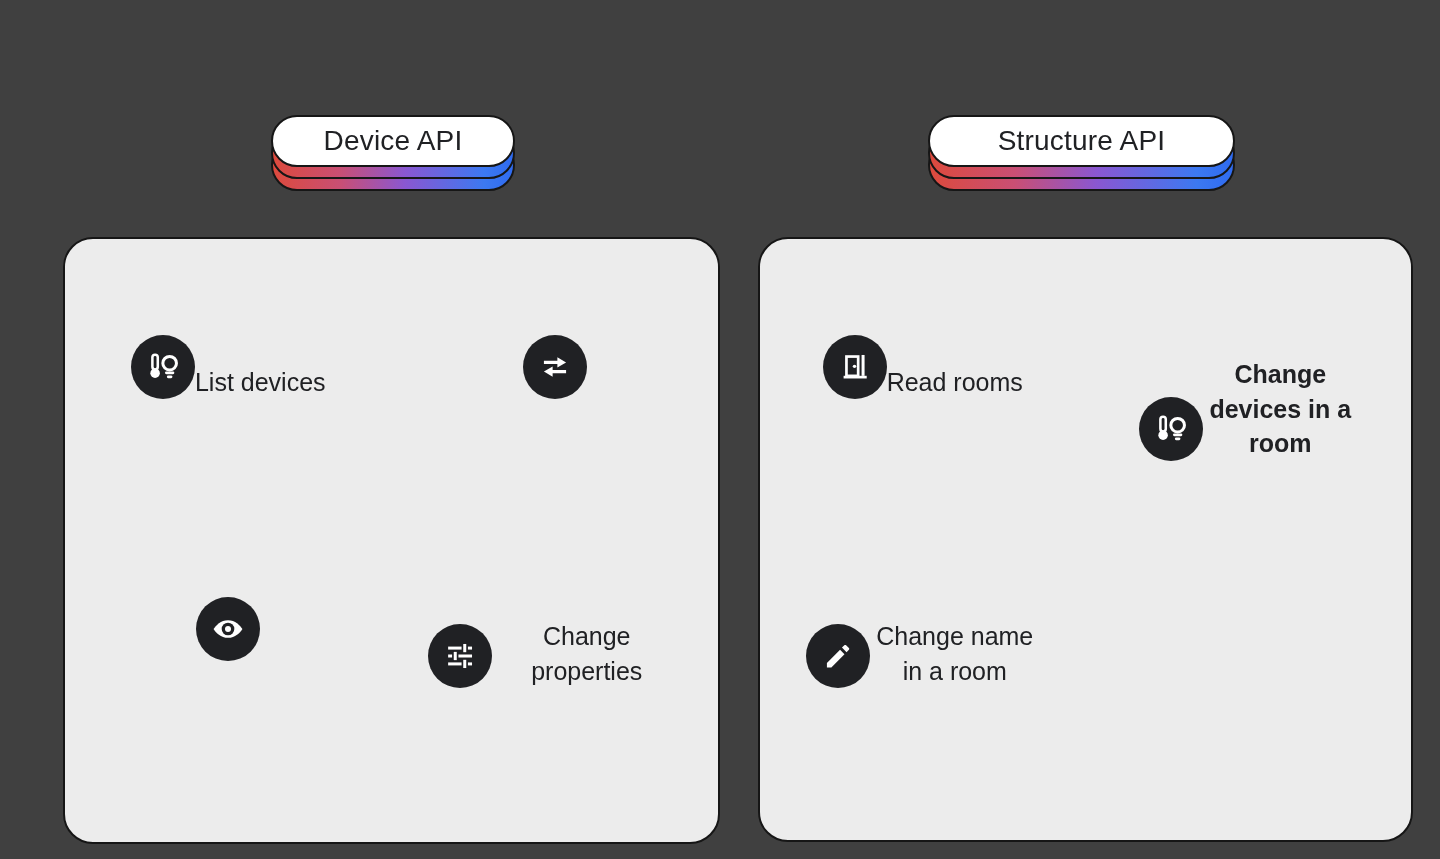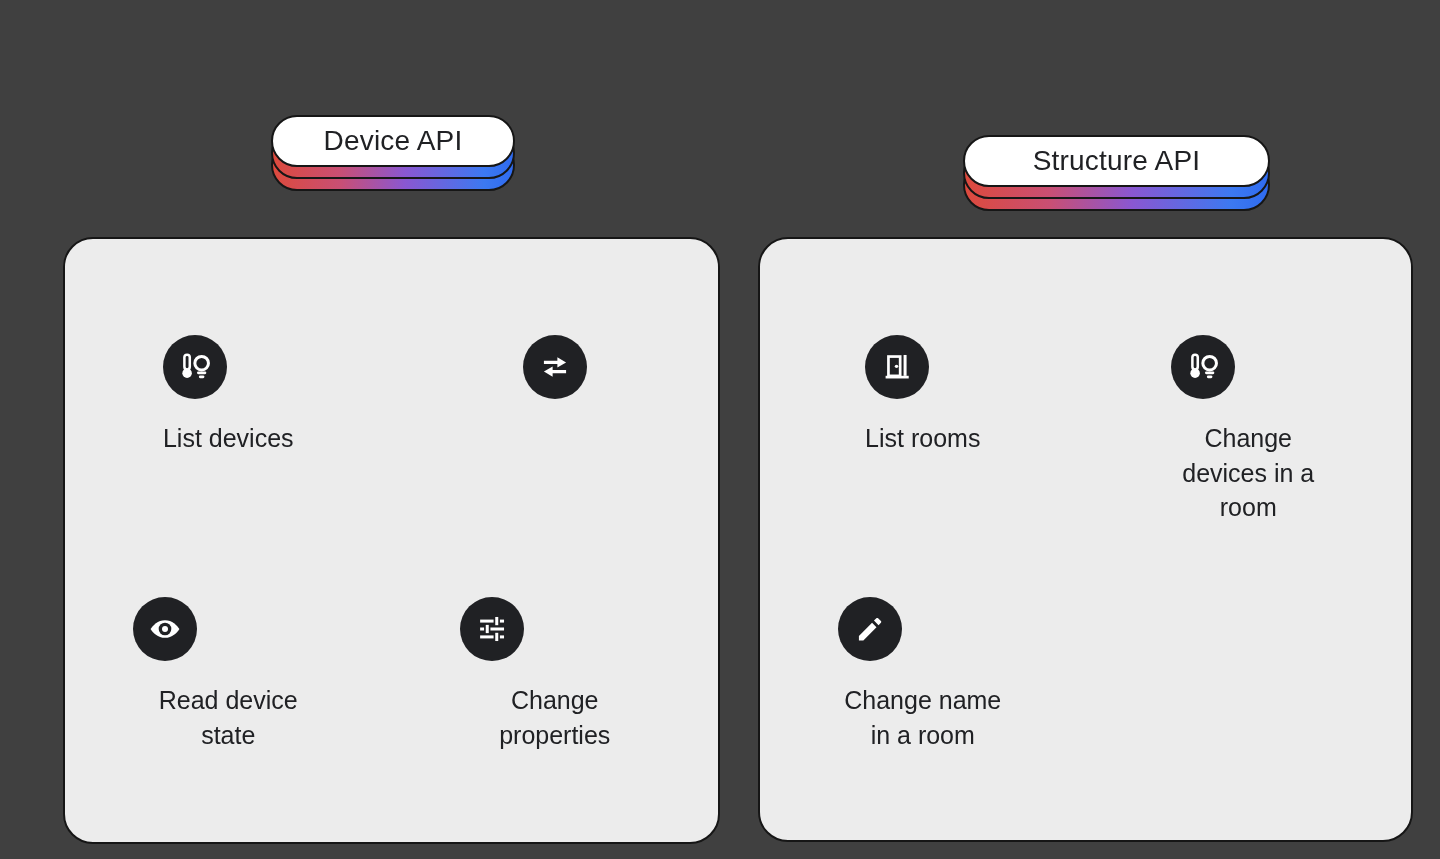--- a/index.html
+++ b/index.html
@@ -16,36 +16,36 @@
   .pill-layer{position:absolute;left:0;right:0;height:52px;border-radius:27px;
     border:2px solid var(--line);
     background:linear-gradient(90deg,var(--accent-red) 0%,#c94f74 28%,var(--accent-purple) 55%,var(--accent-blue) 88%,#2f6bf0 100%);}
   .pill-layer.l2{top:24px;}
   .pill-layer.l1{top:12px;}
   .pill-front{position:absolute;left:0;right:0;top:0;height:52px;border-radius:27px;
     background:#ffffff;border:2.5px solid var(--line);
     display:flex;align-items:center;justify-content:center;
     font-size:28px;font-weight:500;letter-spacing:.2px;color:var(--text);}
   .pill.device{left:271px;width:244px;}
-  .pill.structure{left:963px;width:307px;margin-top:20px;}
+  .pill.structure{left:928px;width:307px;}
 
   
   .panel{position:absolute;top:237px;width:657px;height:607px;background:var(--panel-bg);
     border:2px solid var(--line);border-radius:30px;
     display:grid;grid-template-columns:1fr 1fr;grid-template-rows:262px auto;
     padding-top:96px;justify-items:center;align-items:start;}
   .panel.left{left:63px;}
   .panel.right{left:758px;width:655px;height:605px;}
 
-  .cell{display:flex;flex-direction:column;align-items:flex-start;text-align:center;}
+  .cell{display:flex;flex-direction:row;align-items:flex-end;text-align:center;}
   .icon-circle{width:64px;height:64px;border-radius:50%;background:var(--icon-bg);
     display:flex;align-items:center;justify-content:center;}
   .icon-circle svg{width:38px;height:38px;display:block;}
   .label{margin-top:22px;font-size:25px;line-height:1.38;color:var(--text);max-width:190px;}
-  .label.mw155{max-width:155px;}
+  .label.mw155{max-width:155px;font-weight:bold;}
   .label.mw170{max-width:170px;}
 </style>
 </head>
 <body>
 
 <svg width="0" height="0" style="position:absolute" aria-hidden="true">
   <defs>
     <g id="ic-thermo-bulb">
       <rect x="5.3" y="4.2" width="3.4" height="9.4" rx="1.7" fill="none" stroke="#fff" stroke-width="1.6"></rect>
       <circle cx="7" cy="15.9" r="3" fill="#fff"></circle>
@@ -127,40 +127,39 @@
             <use href="#ic-swap"></use>
           </svg>
       </div>
     </div>
     <div class="cell">
       <div class="icon-circle">
         <svg viewBox="0 0 24 24">
             <use href="#ic-eye"></use>
           </svg>
       </div>
-      <div class="label">Read device state</div>
     </div>
     <div class="cell">
       <div class="icon-circle">
         <svg viewBox="0 0 24 24">
             <use href="#ic-tune"></use>
           </svg>
       </div>
       <div class="label">Change properties</div>
     </div>
   </div>
 
   <div class="panel right">
     <div class="cell">
       <div class="icon-circle">
         <svg viewBox="0 0 24 24">
             <use href="#ic-door"></use>
           </svg>
       </div>
-      <div class="label">List rooms</div>
+      <div class="label">Read rooms</div>
     </div>
     <div class="cell">
       <div class="icon-circle">
         <svg viewBox="0 0 24 24">
             <use href="#ic-thermo-bulb"></use>
           </svg>
       </div>
       <div class="label mw155">Change devices in a room</div>
     </div>
     <div class="cell">

